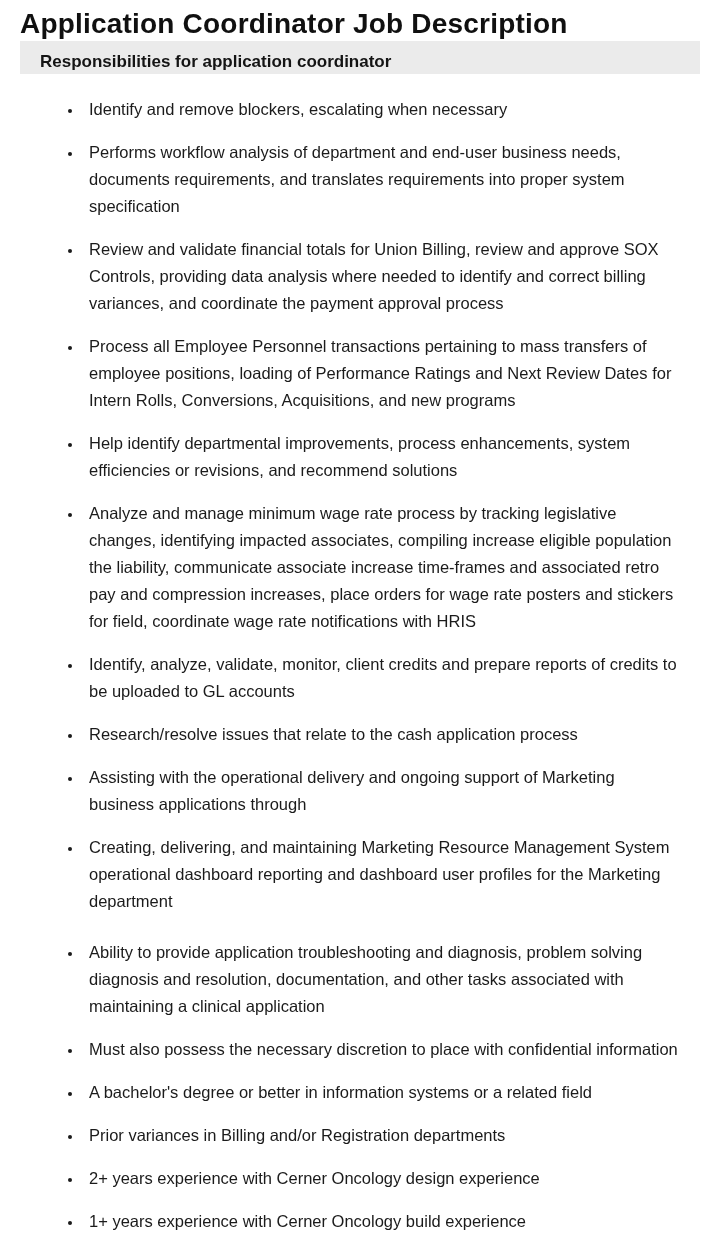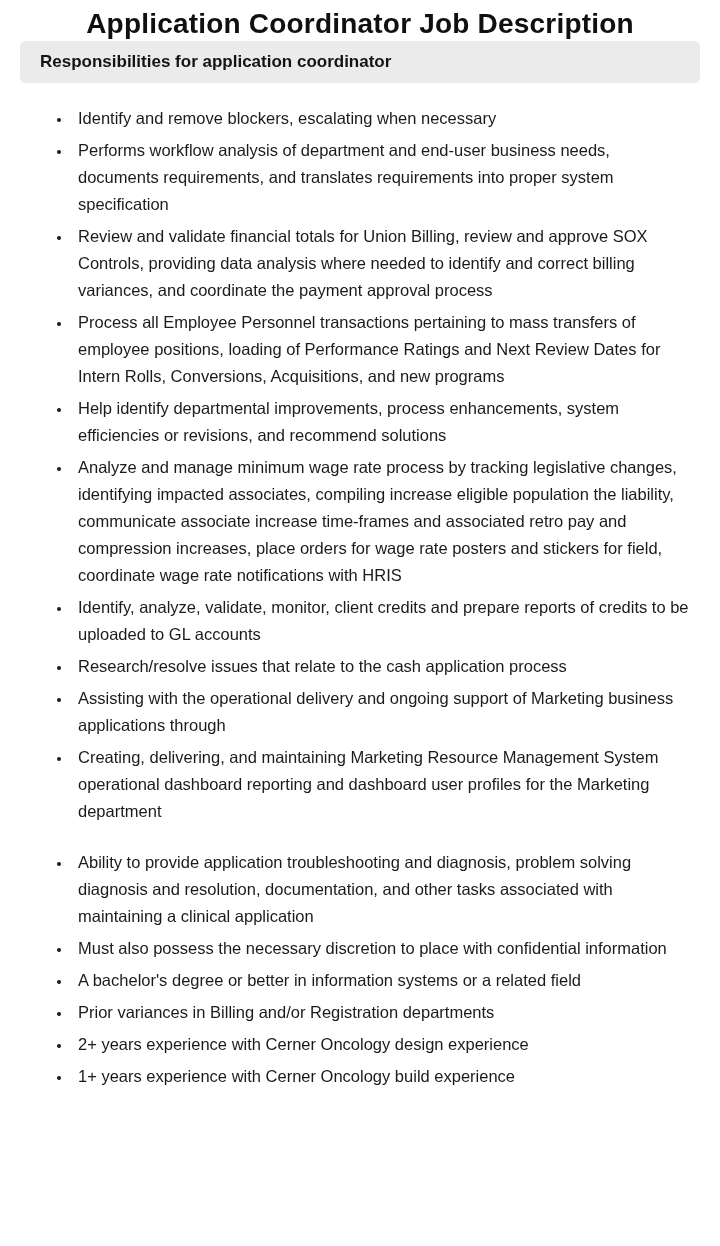--- a/index.html
+++ b/index.html
@@ -14,54 +14,52 @@
     font-family: "Liberation Sans", sans-serif;
     color: #1b1b1b;
     -webkit-font-smoothing: antialiased;
   }
   .page {
     padding: 0 20px;
   }
   .page-title {
     font-size: 28px;
     font-weight: bold;
-    text-align: center;
     color: #101010;
     margin: 0;
     padding-top: 7px;
     letter-spacing: 0.2px;
     line-height: 1.2;
   }
   .intro {
     font-size: 16.5px;
     line-height: 27px;
     margin: 23px 0 15px 0;
     color: #1b1b1b;
   }
   .section { margin: 0; }
   .section-heading {
     background: #ebebeb;
     font-size: 17px;
     font-weight: bold;
     color: #141414;
     margin: 0;
-    padding: 11px 20px 11px 20px;
+    padding: 11px 20px 2px 20px;
     line-height: 20px;
-    border-radius: 6px;
   }
   ul.bullet-list {
     margin: 22px 0 24px 0;
     padding: 0 0 0 47px;
     list-style: disc outside;
   }
   ul.bullet-list li {
     font-size: 16.5px;
     line-height: 27px;
     padding-left: 6px;
-    margin: 5px;
+    margin: 16px;
     color: #1b1b1b;
   }
   ul.bullet-list li::marker {
     font-size: 14px;
     color: #1b1b1b;
   }
 </style>
 </head>
 <body>
 

